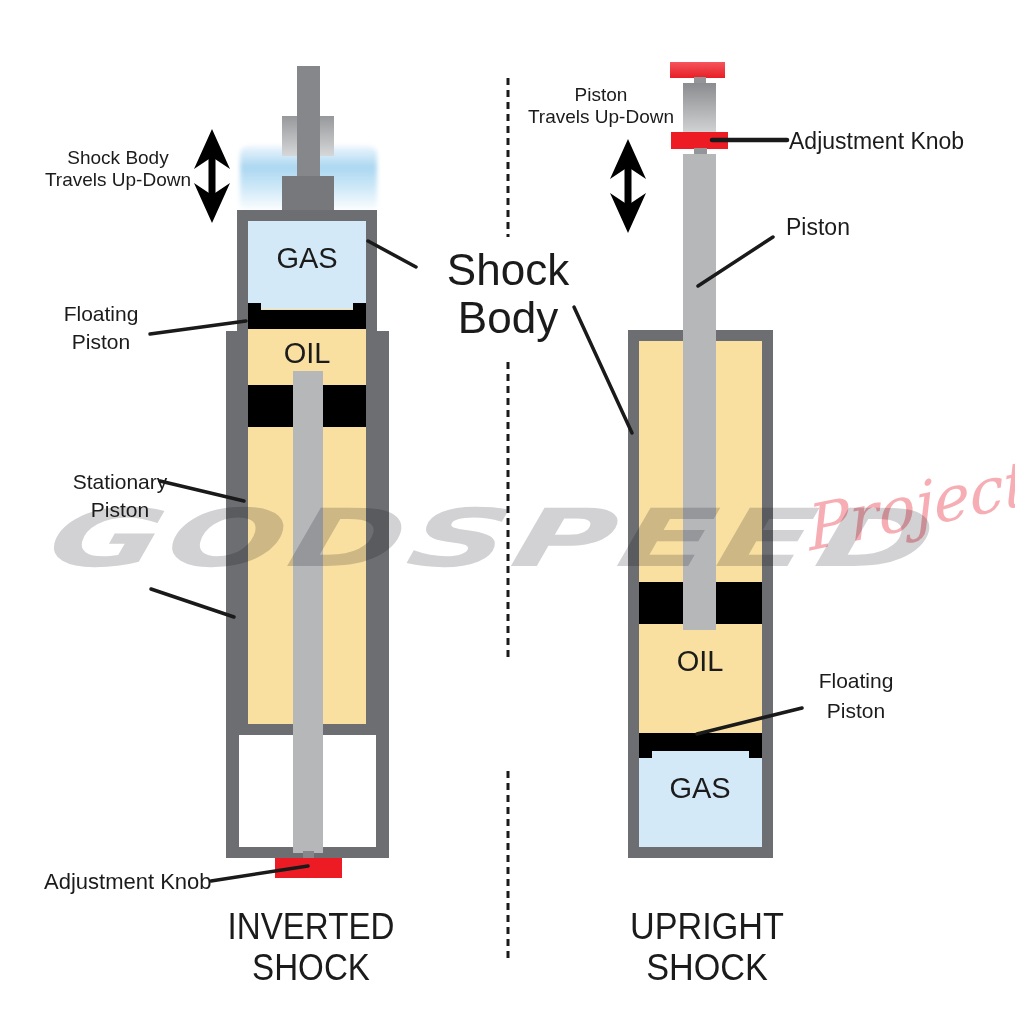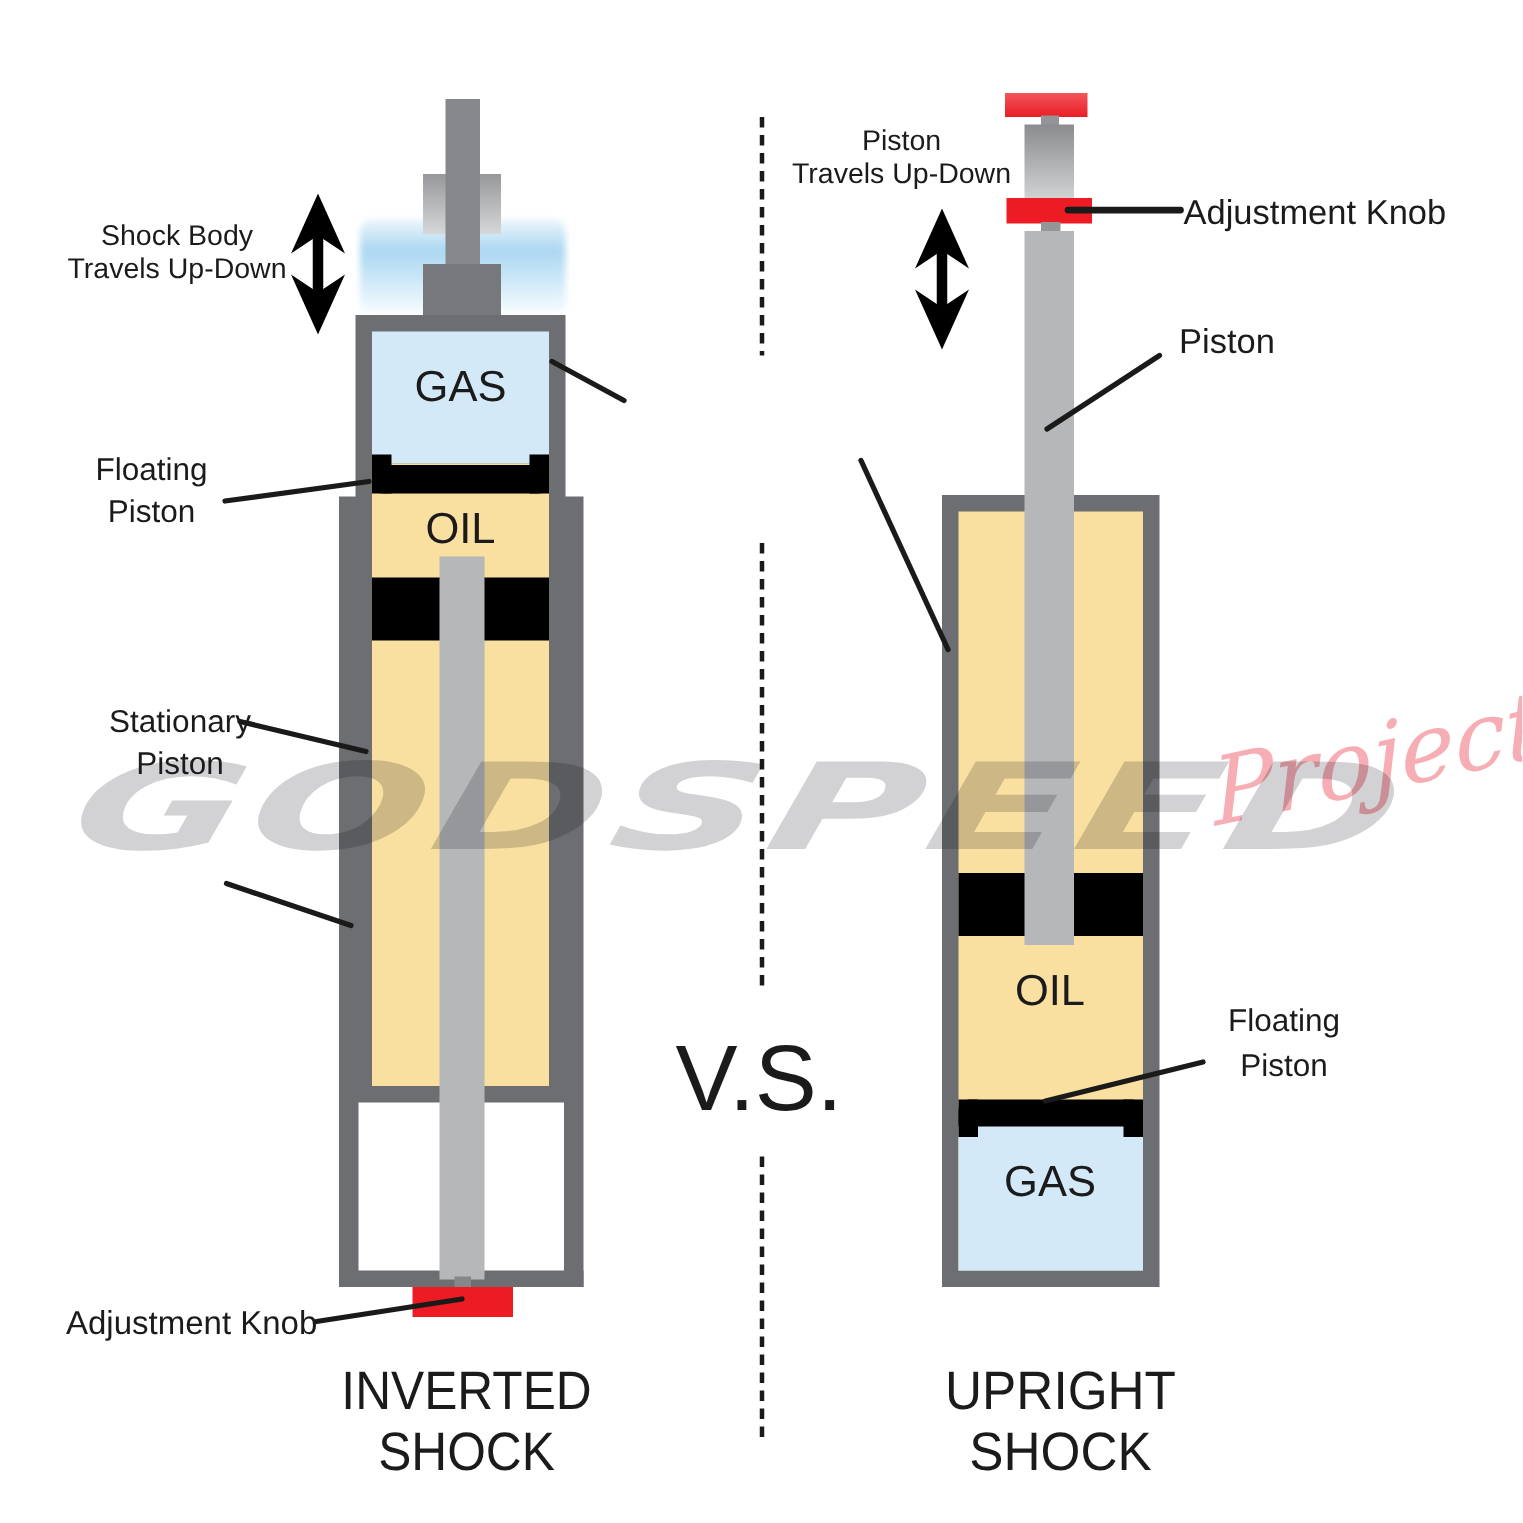--- a/index.html
+++ b/index.html
@@ -145,21 +145,22 @@
 Travels Up-Down</div>
   <div class="lbl" style="left:41px;top:300px;width:120px;font-size:21px;line-height:1.32;">Floating
 Piston</div>
   <div class="lbl" style="left:50px;top:440px;width:140px;font-size:21px;line-height:1.32;margin-top:28px;">Stationary
 Piston</div>
   <div class="lbl" style="left:44px;top:869px;width:170px;font-size:22px;text-align:left;white-space:nowrap;">Adjustment Knob</div>
   <div class="lbl" style="left:257px;top:242px;width:100px;font-size:29px;">GAS</div>
   <div class="lbl" style="left:257px;top:337px;width:100px;font-size:29px;">OIL</div>
   <div class="lbl title" style="left:171px;top:906px;width:280px;transform:scaleX(0.92);">INVERTED SHOCK</div>
 
-  <div class="lbl" style="left:436px;top:684px;width:140px;font-size:62px;">V.S.</div>
+  <div class="lbl" style="left:418px;top:246px;width:180px;font-size:44px;line-height:1.1;">Shock
+Body</div>
 
   <div class="lbl" style="left:521px;top:84px;width:160px;font-size:19px;">Piston
 Travels Up-Down</div>
   <div class="lbl" style="left:789px;top:128px;width:190px;font-size:23px;text-align:left;white-space:nowrap;">Adjustment Knob</div>
   <div class="lbl" style="left:786px;top:214px;width:90px;font-size:23px;text-align:left;">Piston</div>
   <div class="lbl" style="left:650px;top:645px;width:100px;font-size:29px;">OIL</div>
   <div class="lbl" style="left:786px;top:666px;width:140px;font-size:21px;line-height:1.42;">Floating
 Piston</div>
   <div class="lbl" style="left:650px;top:772px;width:100px;font-size:29px;">GAS</div>
   <div class="lbl title" style="left:577px;top:906px;width:260px;transform:scaleX(0.95);">UPRIGHT SHOCK</div>

